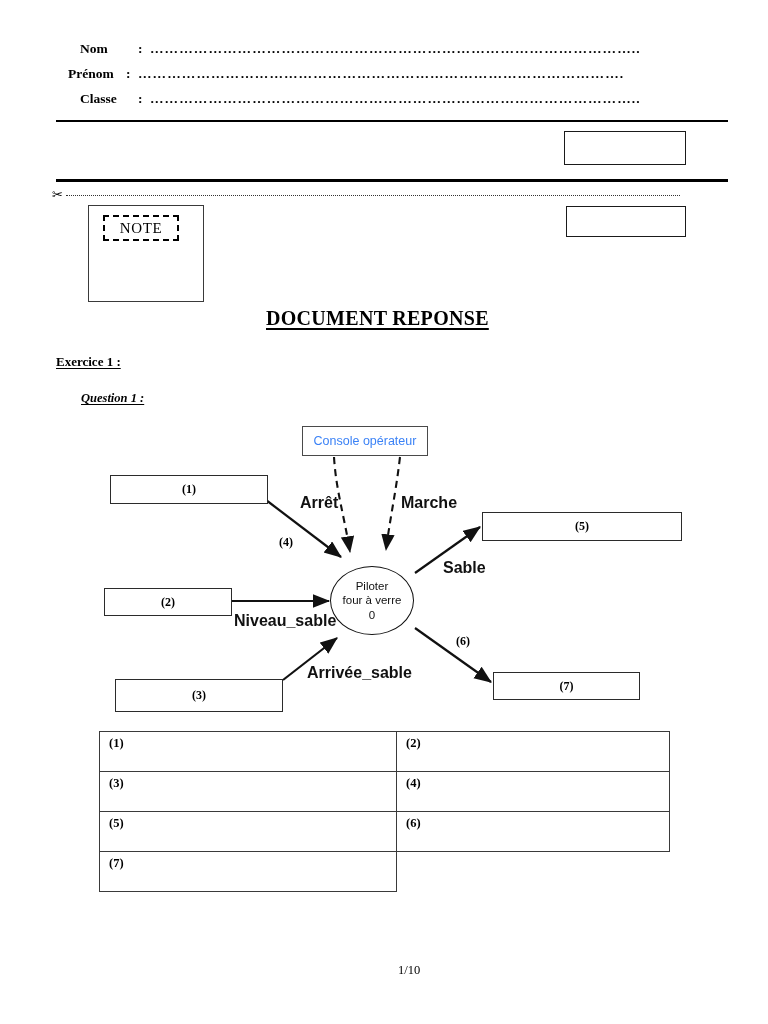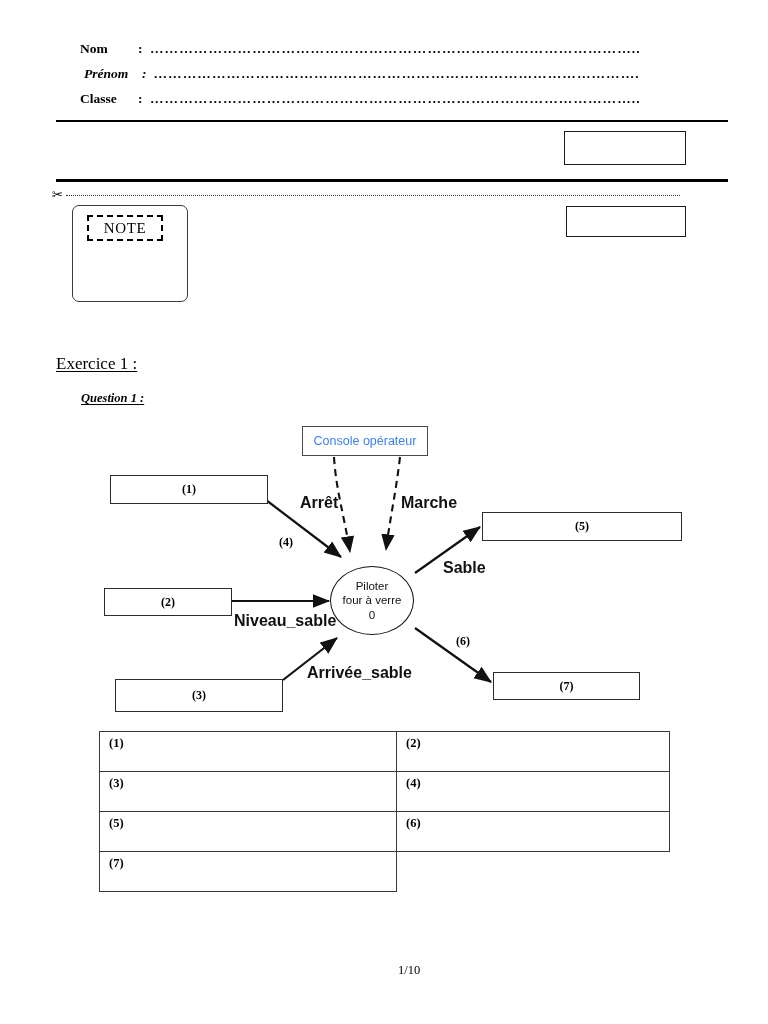--- a/index.html
+++ b/index.html
@@ -104,22 +104,22 @@
     font-family: "Liberation Serif", "DejaVu Serif", serif;
     font-weight: bold;
     font-size: 20px;
     letter-spacing: 0.3px;
     text-decoration: underline;
     text-underline-offset: 3px;
     white-space: nowrap;
   }
   .exercice-title {
     position: absolute;
-    font-weight: normal;
-    font-size: 17px;
+    font-weight: bold;
+    font-size: 13px;
     text-decoration: underline;
     text-underline-offset: 2px;
     white-space: nowrap;
   }
   .question-title {
     position: absolute;
     font-weight: bold;
     font-style: italic;
     font-size: 12.5px;
     text-decoration: underline;
@@ -227,21 +227,21 @@
 <body>
 
 <div class="page">
 
   <div class="id-field" style="left:80px; top:41px; width:620px;">
     <span class="id-label">Nom</span>
     <span class="id-colon">:</span>
     <span class="id-dots">………………………………………………………………………………………..</span>
   </div>
 
-  <div class="id-field" style="left:84px; top:66px; width:620px;font-style:italic;">
+  <div class="id-field" style="left:68px; top:66px; width:620px;">
     <span class="id-label">Prénom</span>
     <span class="id-colon">:</span>
     <span class="id-dots">……………………………………………………………………………………….</span>
   </div>
 
   <div class="id-field" style="left:80px; top:91px; width:620px;">
     <span class="id-label">Classe</span>
     <span class="id-colon">:</span>
     <span class="id-dots">………………………………………………………………………………………..</span>
   </div>
@@ -250,24 +250,25 @@
 
   <div class="frame-box" style="left:564px; top:131px; width:122px; height:34px;"></div>
 
   <div class="hr-thick" style="left:56px; top:179px; width:672px;"></div>
 
   <div class="scissors" style="left:52px; top:188px;">✂</div>
   <div class="cut-line" style="left:66px; top:195px; width:614px;"></div>
 
   <div class="frame-box" style="left:566px; top:206px; width:120px; height:31px;"></div>
 
-  <div class="note-outer" style="left:72px; top:205px; width:116px; height:97px;border-radius:7px;">
+  <div class="note-outer" style="left:88px; top:205px; width:116px; height:97px;">
     <div class="note-inner" style="left:14px; top:9px; width:76px; height:26px;">NOTE</div>
   </div>
 
+  <div class="doc-title" style="left:266px; top:307px;">DOCUMENT REPONSE</div>
 
   <div class="exercice-title" style="left:56px; top:354px;">Exercice 1 :</div>
 
   <div class="question-title" style="left:56px; top:391px;">Question 1 :</div>
 
   <svg class="diagram" viewBox="0 0 768 1024">
     <defs>
       <marker id="ah" markerWidth="9" markerHeight="9" refX="7.5" refY="3.2" orient="auto" markerUnits="strokeWidth">
         <path d="M0,0 L8,3.2 L0,6.4 z" fill="#111"></path>
       </marker>

